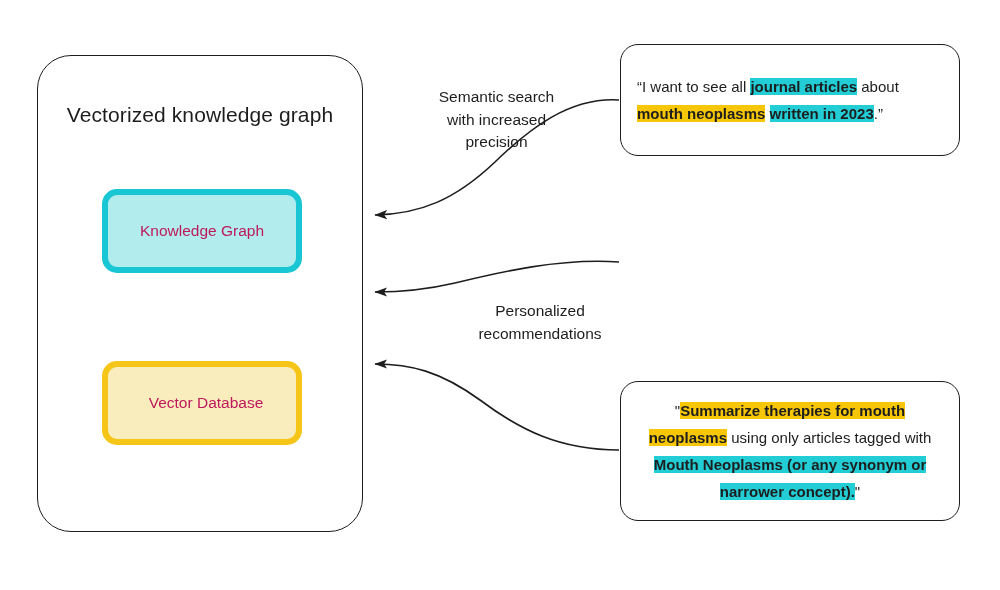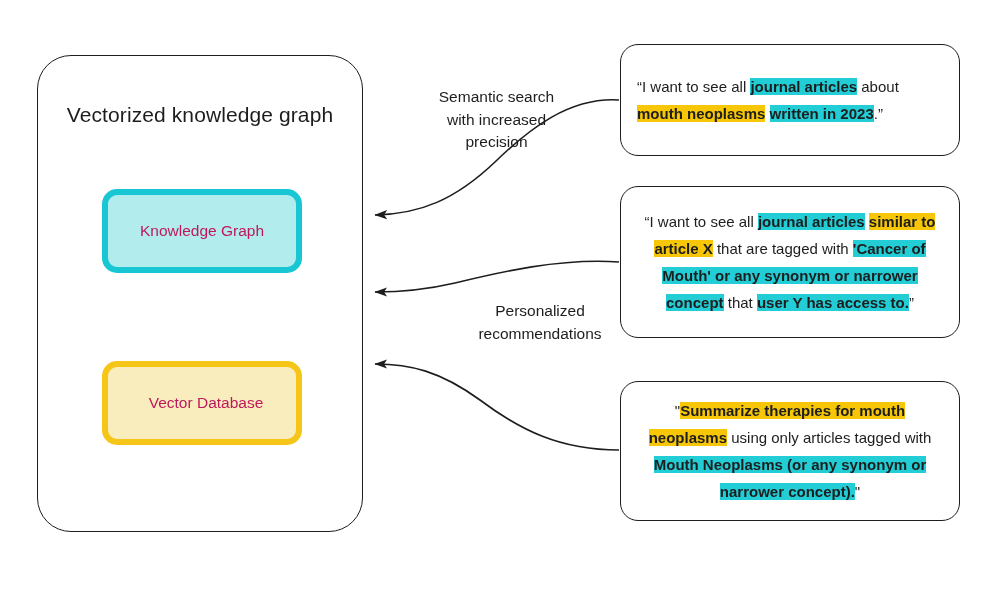--- a/index.html
+++ b/index.html
@@ -170,21 +170,18 @@
 precision</div>
 
   <div class="proc-label" id="proc-personalized">Personalized
 recommendations</div>
 
 
   <div class="callout" id="callout-1">
     <div class="callout-text">“I want to see all <span class="hl-cyan">journal articles</span> about <span class="hl-yellow">mouth neoplasms</span> <span class="hl-cyan">written in 2023</span>.”</div>
   </div>
 
-  <div class="callout" id="callout-2">
-    <div class="callout-text">“I want to see all <span class="hl-cyan">journal articles</span> <span class="hl-yellow">similar to article X</span> that are tagged with <span class="hl-cyan">'Cancer of Mouth' or any synonym or narrower concept</span> that <span class="hl-cyan">user Y has access to.</span>”</div>
-  </div>
 
   <div class="callout" id="callout-3">
     <div class="callout-text">"<span class="hl-yellow">Summarize therapies for mouth neoplasms</span> using only articles tagged with <span class="hl-cyan">Mouth Neoplasms (or any synonym or narrower concept).</span>"</div>
   </div>
 
 </div>
 
 </body></html>

